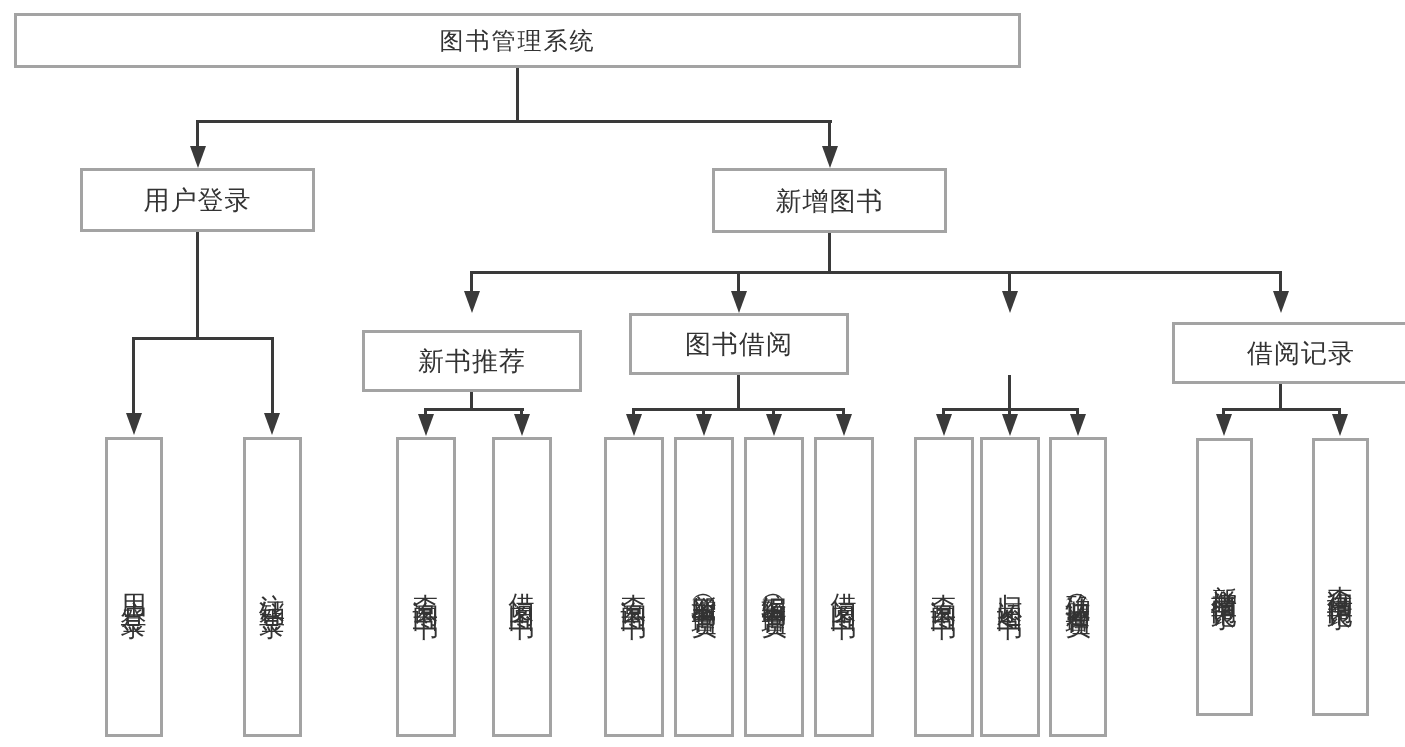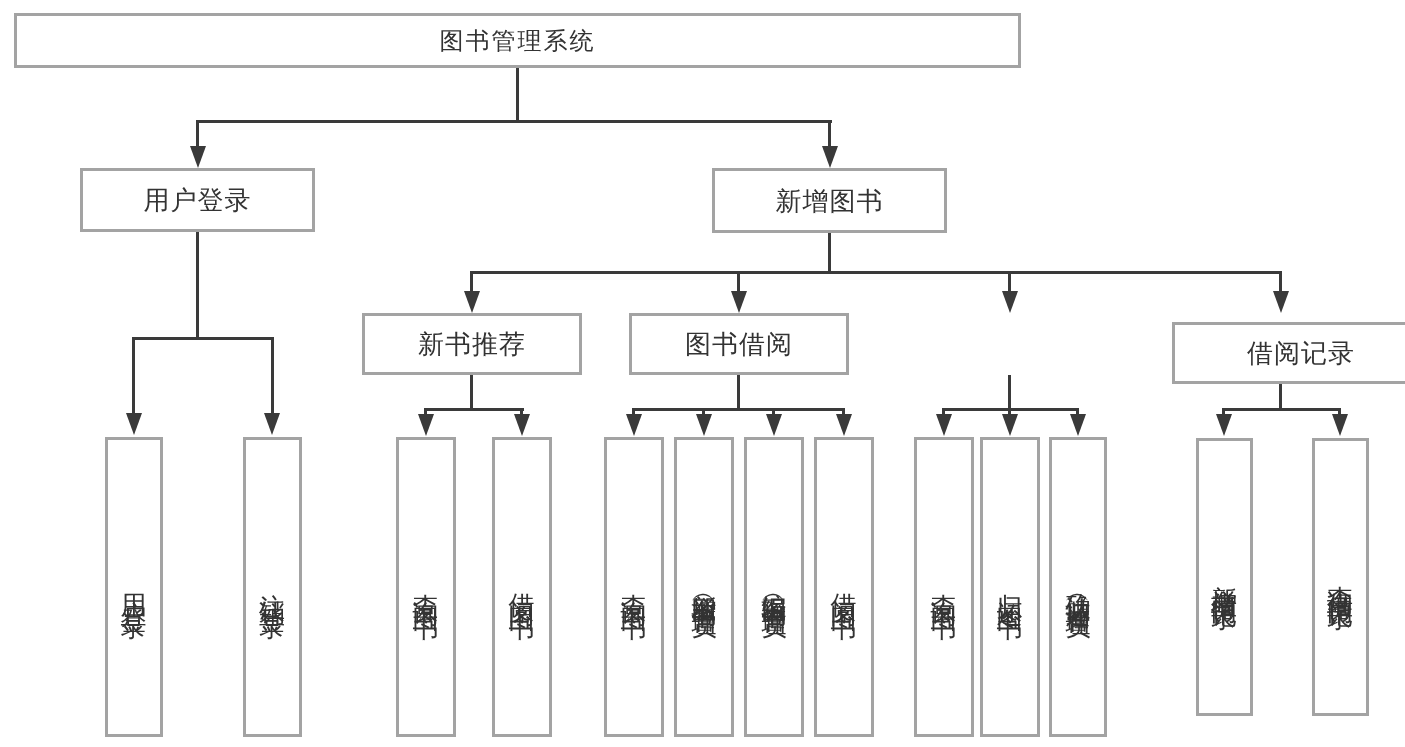--- a/index.html
+++ b/index.html
@@ -95,21 +95,21 @@
     <span>图书管理系统</span>
   </div>
 
   <div class="node h-node" style="left:80px;top:168px;width:235px;height:64px">
     <span>用户登录</span>
   </div>
   <div class="node h-node" style="left:712px;top:168px;width:235px;height:65px">
     <span>新增图书</span>
   </div>
 
-  <div class="node h-node" style="left:362px;top:313px;width:220px;height:62px">
+  <div class="node h-node" style="left:362px;top:330px;width:220px;height:62px">
     <span>新书推荐</span>
   </div>
   <div class="node h-node" style="left:629px;top:313px;width:220px;height:62px">
     <span>图书借阅</span>
   </div>
   <div class="node h-node" style="left:1172px;top:322px;width:258px;height:62px">
     <span>借阅记录</span>
   </div>
 
   <div class="node leaf" style="left:105px;top:437px;width:58px;height:300px">

